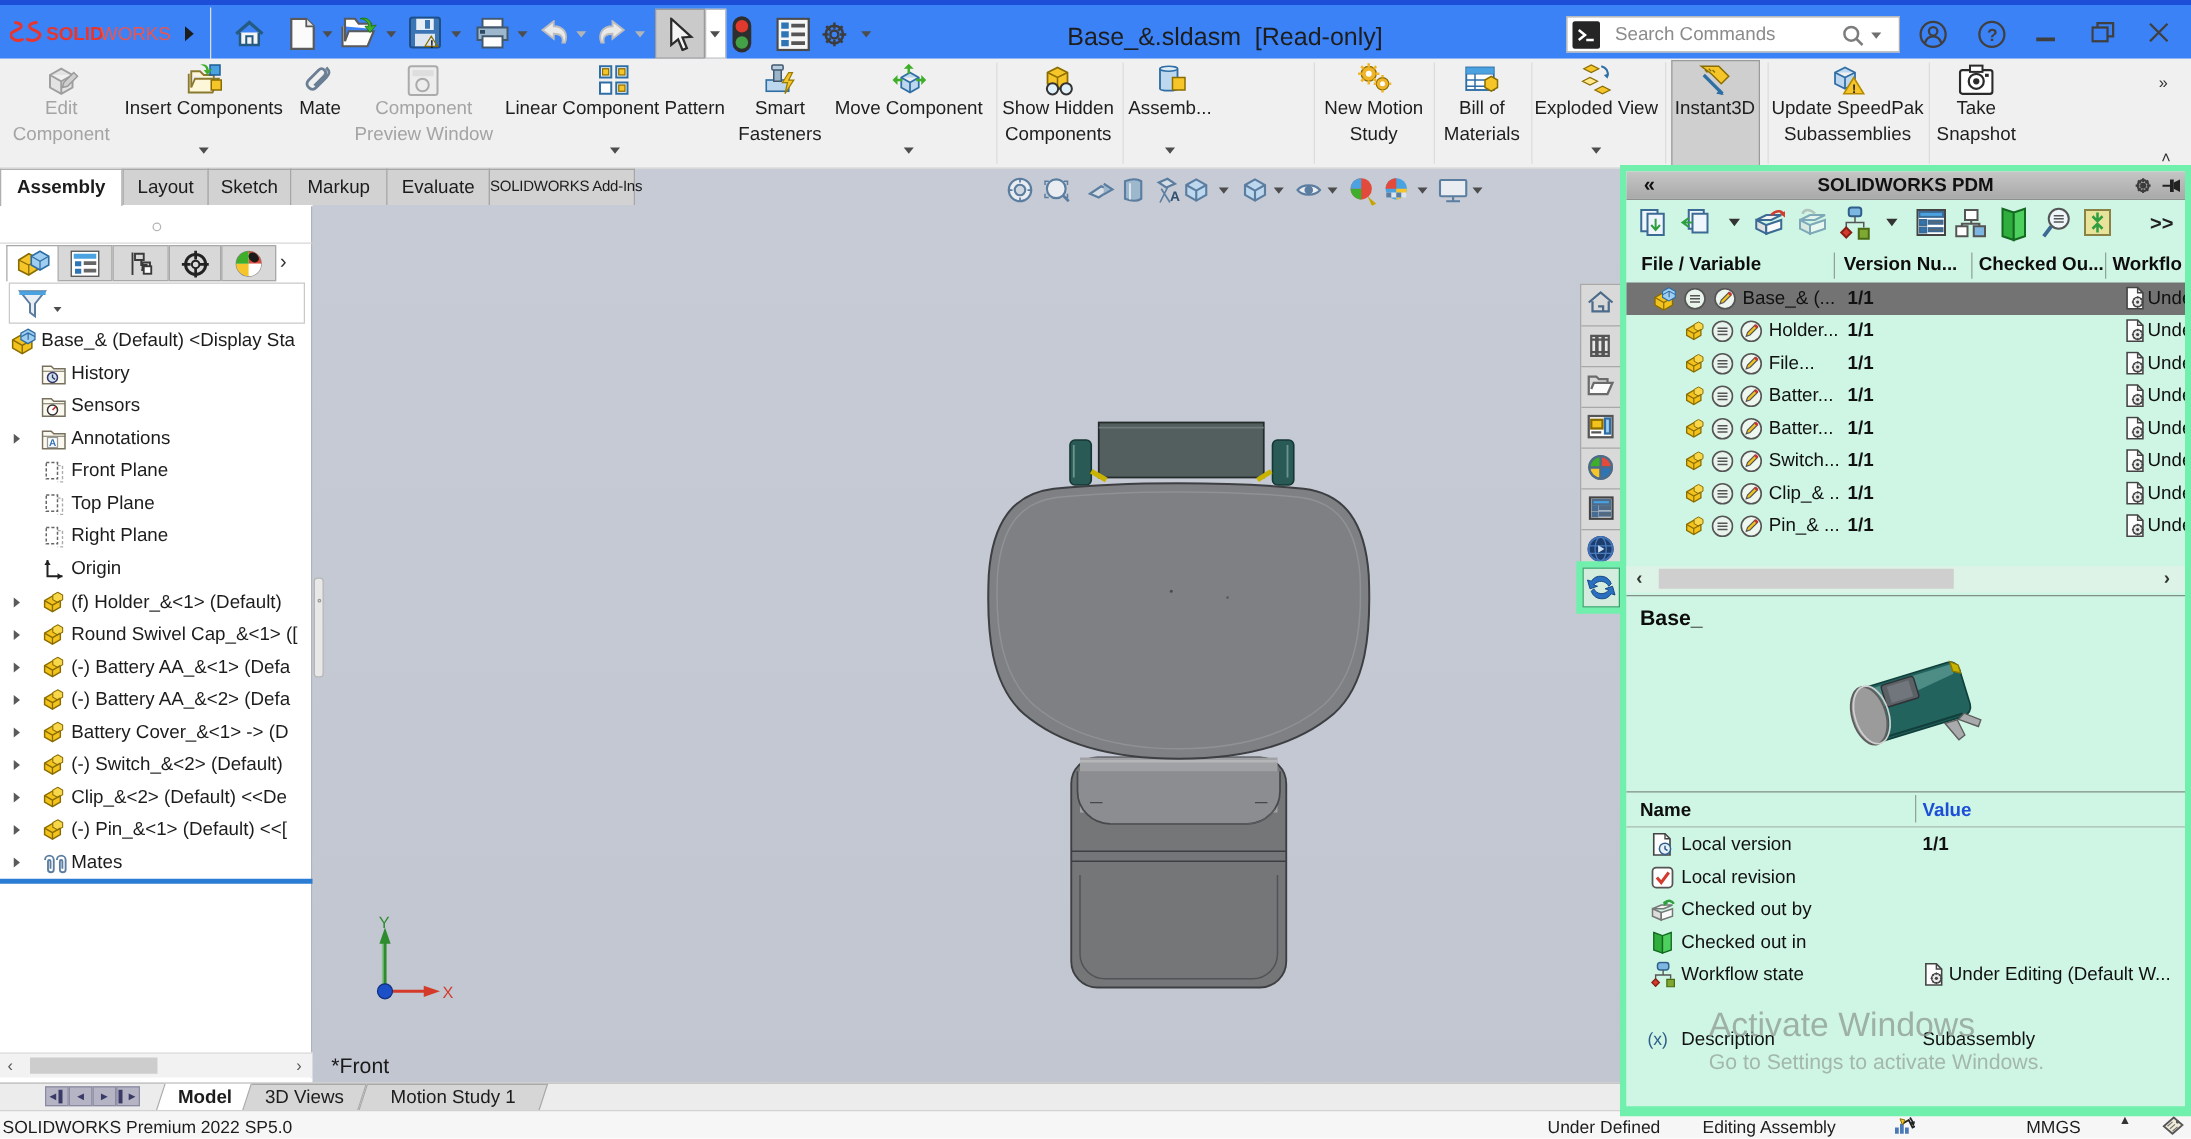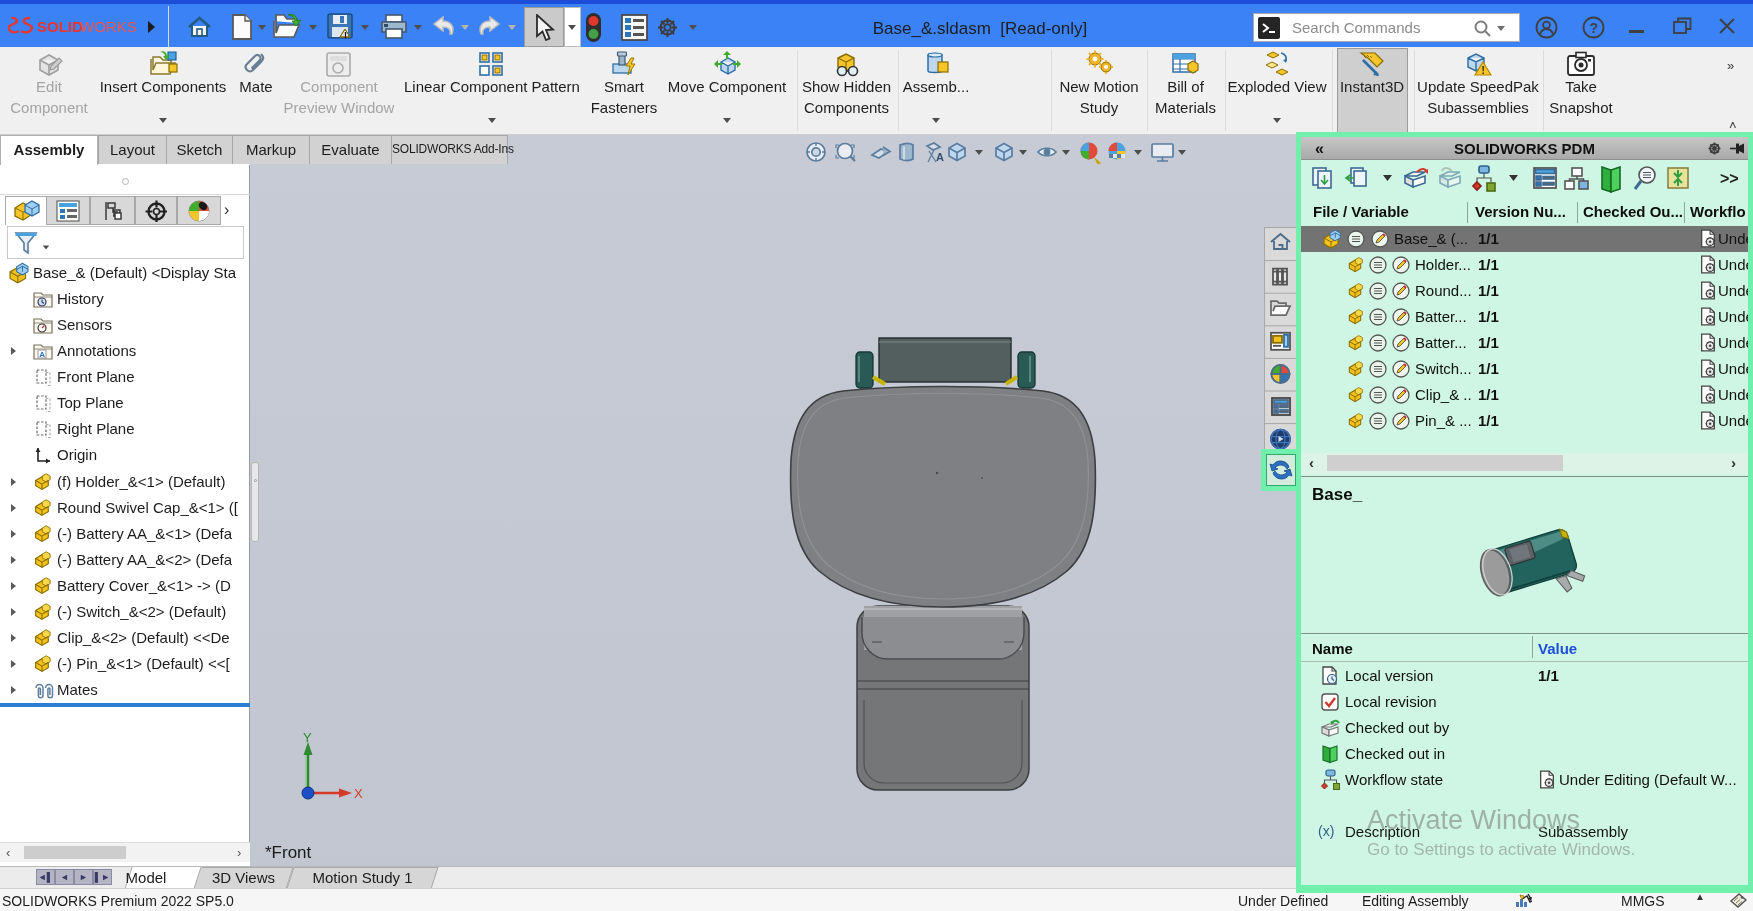--- a/index.html
+++ b/index.html
@@ -1,21 +1,21 @@
 <!DOCTYPE html>
 <html><head><meta charset="utf-8"><style>
 *{margin:0;padding:0;box-sizing:border-box}
 html,body{width:1753px;height:911px;overflow:hidden}
 #root{position:relative;width:1753px;height:911px;font-family:"Liberation Sans",sans-serif;background:#fff;overflow:hidden}
 .abs{position:absolute}
 .ic{position:absolute}
 svg{display:block}
 
 #titlebar{position:absolute;left:0;top:0;width:1753px;height:47px;background:#3b82f6;border-top:4px solid #1d4ed8}
-#title{position:absolute;left:820px;top:15px;width:320px;text-align:center;font-size:17px;color:#1d1d1d}
+#title{position:absolute;left:820px;top:15px;width:320px;text-align:center;font-size:20px;color:#1d1d1d}
 #searchbox{position:absolute;left:1253px;top:9px;width:267px;height:29px;background:#fff;border:1px solid #acacac}
 #searchbox .term{position:absolute;left:4px;top:3px;width:22px;height:22px;background:#252525;border-radius:2px}
 #searchbox .ph{position:absolute;left:38px;top:5px;font-size:15px;color:#8b8b8b}
 
 #ribbon{position:absolute;left:0;top:47px;width:1753px;height:88px;background:#f1f0f0;border-bottom:1px solid #cfcfcf}
 .rb{position:absolute;top:47px;height:87px;text-align:center;font-size:15px;color:#1e1e1e;line-height:20px}
 .rb .l1{position:absolute;top:30px;width:100%}
 .rb .l2{position:absolute;top:51px;width:100%}
 .rb.gray{color:#a4a4a4}
 .rbsep{position:absolute;top:50px;height:81px;width:1px;background:#dcdcdc}
@@ -828,21 +828,21 @@
 <div class="prow" style="top:141px;">
             <svg class="ic" style="left:45px;top:3px" width="19" height="19" viewBox="0 0 17 20">
               <use href="#g-part"></use>
             </svg>
             <svg class="ic" style="left:68px;top:4px" width="18" height="18" viewBox="0 0 18 18">
               <use href="#g-circ"></use>
             </svg>
             <svg class="ic" style="left:91px;top:4px" width="18" height="18" viewBox="0 0 18 18">
               <use href="#g-pen"></use>
             </svg>
-            <span class="nm" style="left:114px">Round...</span>
+            <span class="nm" style="left:114px">File...</span>
             <span class="nm" style="left:177px;font-weight:bold">1/1</span>
             <svg class="ic" style="left:398px;top:3px" width="18" height="19" viewBox="0 0 16 18">
               <use href="#g-doc"></use>
             </svg>
             <span class="nm" style="left:417px">Unde</span>
           </div>
 <div class="prow" style="top:167px;">
             <svg class="ic" style="left:45px;top:3px" width="19" height="19" viewBox="0 0 17 20">
               <use href="#g-part"></use>
             </svg>
@@ -1012,21 +1012,21 @@
     </div>
 
 <div id="bottombar">
  <div class="navbtn" style="left:36px">◄▌</div>
  <div class="navbtn" style="left:55px">◄</div>
  <div class="navbtn" style="left:74px">►</div>
  <div class="navbtn" style="left:93px">▌►</div>
  <div class="btab" style="left:197px;width:93px;background:#d6d6d6;border:1px solid #a9a9a9;transform:skewX(-18deg)"></div>
  <div class="btab" style="left:290px;width:145px;background:#d6d6d6;border:1px solid #a9a9a9;transform:skewX(-18deg)"></div>
  <div class="btab" style="left:128px;width:70px;background:#fff;border:1px solid #a9a9a9;border-top:none;font-weight:bold;transform:skewX(-18deg)"></div>
- <div class="btab" style="left:111px;width:70px;font-weight:normal">Model</div>
+ <div class="btab" style="left:129px;width:70px;font-weight:bold">Model</div>
  <div class="btab" style="left:197px;width:93px">3D Views</div>
  <div class="btab" style="left:290px;width:145px">Motion Study 1</div>
 </div>
 
 <div id="statusbar">
  <span class="abs" style="left:2px;top:4px">SOLIDWORKS Premium 2022 SP5.0</span>
  <span class="abs" style="left:1238px;top:4px">Under Defined</span>
  <span class="abs" style="left:1362px;top:4px">Editing Assembly</span>
  <svg class="ic" style="left:1514px;top:3px" width="18" height="17" viewBox="0 0 18 17">
         <path d="M2 15 h3 v-5 h-3 z M6 15 h3 v-8 h-3 z M10 15 h3 v-5 h-3 z" fill="#4a79b8"></path>

